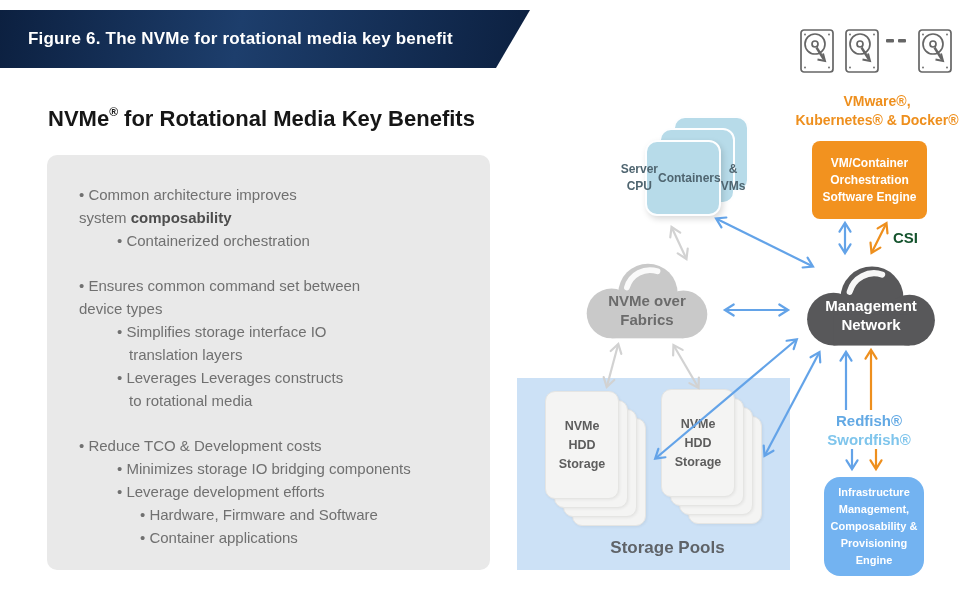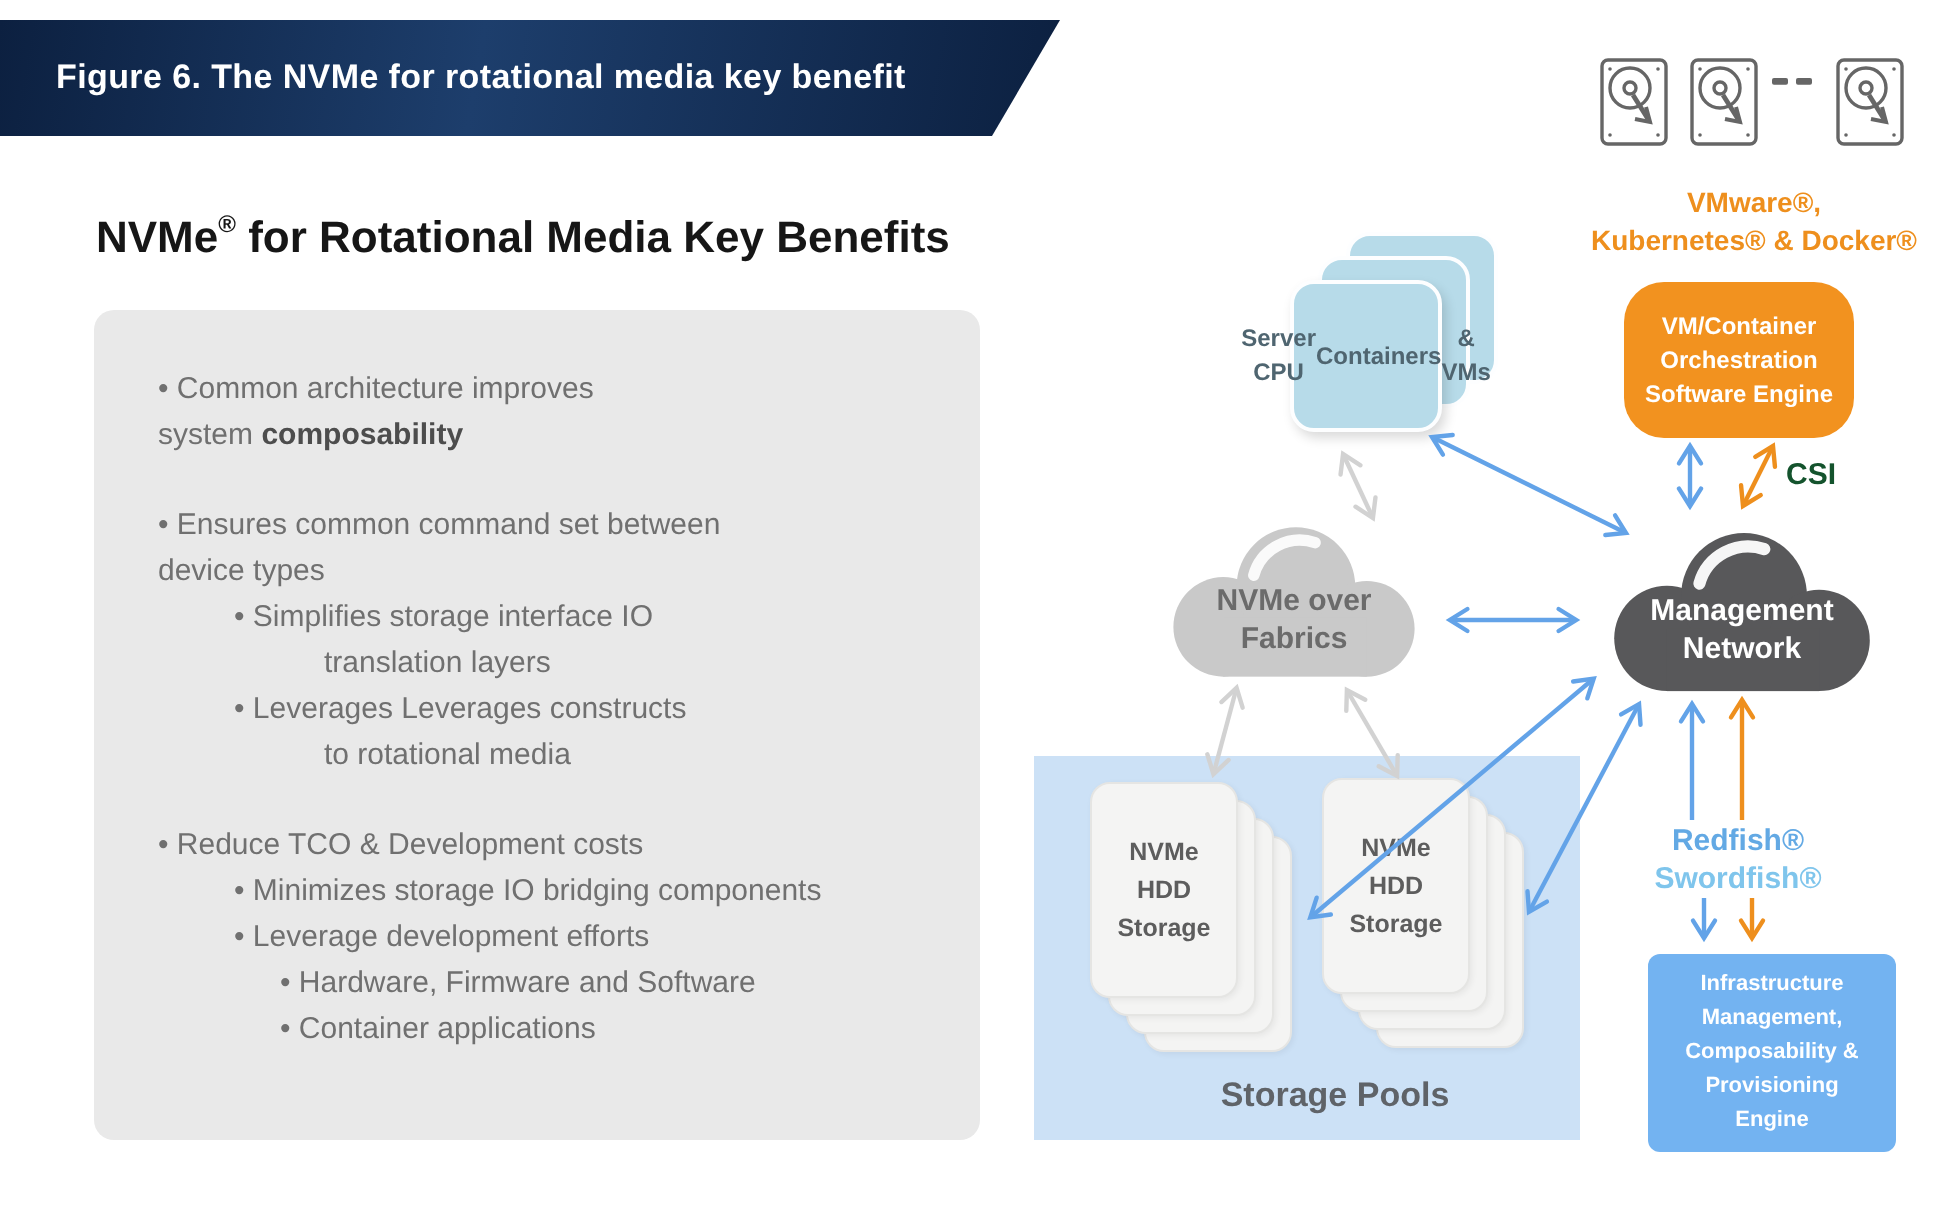--- a/index.html
+++ b/index.html
@@ -21,33 +21,33 @@
     position:absolute;left:48px;top:106px;font-size:22px;font-weight:bold;color:#161616;
   }
   .page-title sup{font-size:12px;position:relative;top:-2px;}
   
   .panel{
     position:absolute;left:47px;top:155px;width:443px;height:415px;
     background:#e9e9e9;border-radius:10px;box-sizing:border-box;padding-top:28px;
   }
   .line{font-size:15px;color:#707070;line-height:23px;white-space:nowrap;}
   .l1{padding-left:32px}.l1c{padding-left:32px}
-  .l2{padding-left:70px}.l2c{padding-left:115px}
+  .l2{padding-left:70px}.l2c{padding-left:82px}
   .l3{padding-left:93px}
   .bold-word{font-weight:bold;color:#4d4d4d;}
   .gap{height:22px;}
   
   .abs{position:absolute;}
   
   .hdd-row{left:796px;top:26px;width:164px;height:50px;}
   
   .vm-label{left:786px;top:92px;width:182px;text-align:center;
     color:#ee8f1d;font-size:14px;font-weight:bold;line-height:19px;}
   
-  .orch-box{left:812px;top:141px;width:115px;height:78px;border-radius:20px;
+  .orch-box{left:812px;top:141px;width:115px;height:78px;border-radius:8px;
     background:#f2921f;display:flex;flex-direction:column;justify-content:center;
     align-items:center;color:#fff;font-size:12px;font-weight:bold;line-height:17px;text-align:center;}
   
   .csi{left:893px;top:229px;color:#14532d;font-size:15px;font-weight:bold;}
   
   .srv-card{position:absolute;width:76px;height:76px;border-radius:12px;
     background:#b7dbe9;border:2px solid #fdfeff;box-sizing:border-box;}
   .srv-front{display:flex;flex-direction:row;justify-content:center;align-items:center;
     font-size:12px;font-weight:bold;color:#4f6570;line-height:17px;text-align:center;
     box-shadow:2px 3px 6px rgba(0,0,0,.15);}
@@ -68,40 +68,41 @@
     background:#f4f4f3;border:1px solid #e5e5e3;box-sizing:border-box;
     box-shadow:1px 1px 3px rgba(0,0,0,.06);}
   .stg-front{display:flex;flex-direction:column;justify-content:center;align-items:center;
     font-size:12.5px;font-weight:bold;color:#5d5d5d;line-height:19px;text-align:center;}
   
   .rf-label{left:806px;top:411px;width:126px;text-align:center;
     font-size:15px;font-weight:bold;line-height:19px;}
   .redfish{color:#63a9e4;display:block;}
   .swordfish{color:#7fc5ec;display:block;}
   
-  .infra-box{left:824px;top:477px;width:124px;height:99px;border-radius:6px;
+  .infra-box{left:824px;top:477px;width:100px;height:99px;border-radius:16px;
     background:#73b3f1;display:flex;flex-direction:column;justify-content:center;
     align-items:center;color:#fff;font-size:11px;font-weight:bold;line-height:17px;text-align:left;}
   
   #arrows{position:absolute;left:0;top:0;width:980px;height:613px;pointer-events:none;z-index:50;}
 </style>
 </head>
 <body>
 
 <div class="banner">
   <span>Figure 6. The NVMe for rotational media key benefit</span>
 </div>
 
 <div class="page-title">
   <span>NVMe</span><sup>®</sup><span> for Rotational Media Key Benefits</span>
 </div>
 
 <div class="panel">
   <div class="line l1">• Common architecture improves</div>
   <div class="line l1c"><span>system </span><span class="bold-word">composability</span></div>
+  <div class="line l2">• Containerized orchestration</div>
   <div class="gap"></div>
   <div class="line l1">• Ensures common command set between</div>
   <div class="line l1c">device types</div>
   <div class="line l2">• Simplifies storage interface IO</div>
   <div class="line l2c">translation layers</div>
   <div class="line l2">• Leverages Leverages constructs</div>
   <div class="line l2c">to rotational media</div>
   <div class="gap"></div>
   <div class="line l1">• Reduce TCO &amp; Development costs</div>
   <div class="line l2">• Minimizes storage IO bridging components</div>

